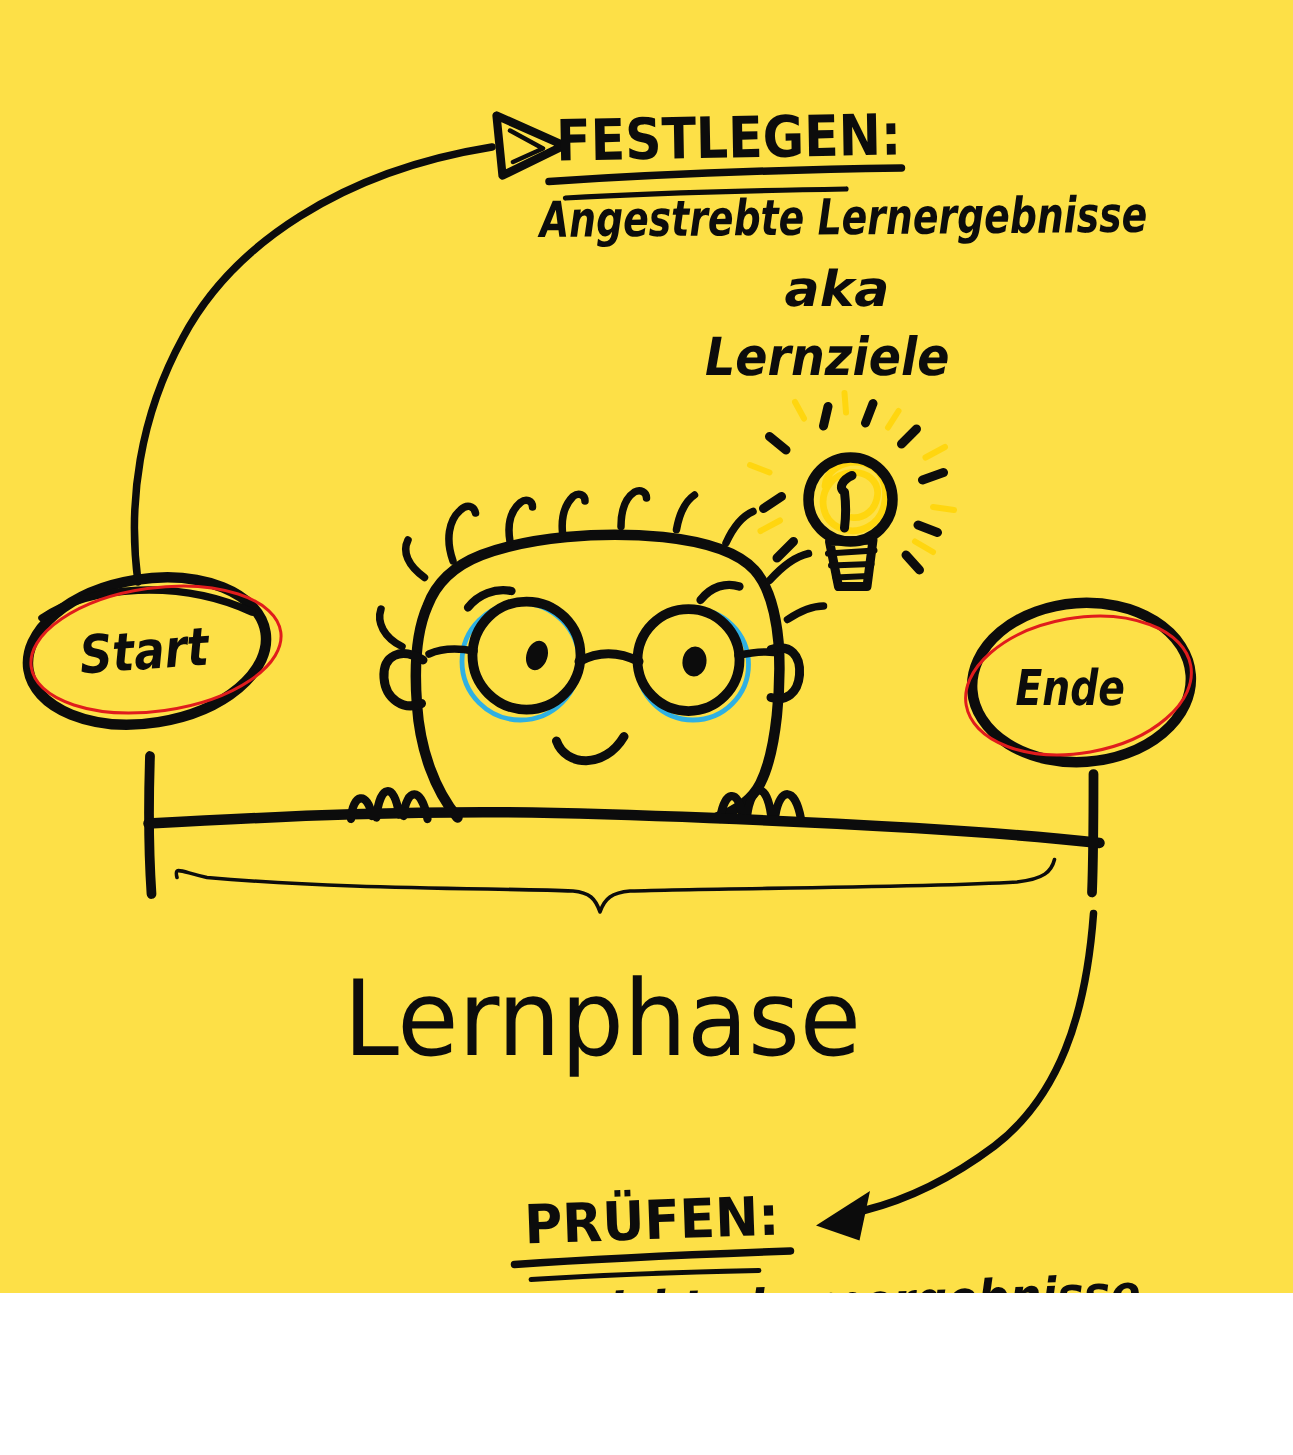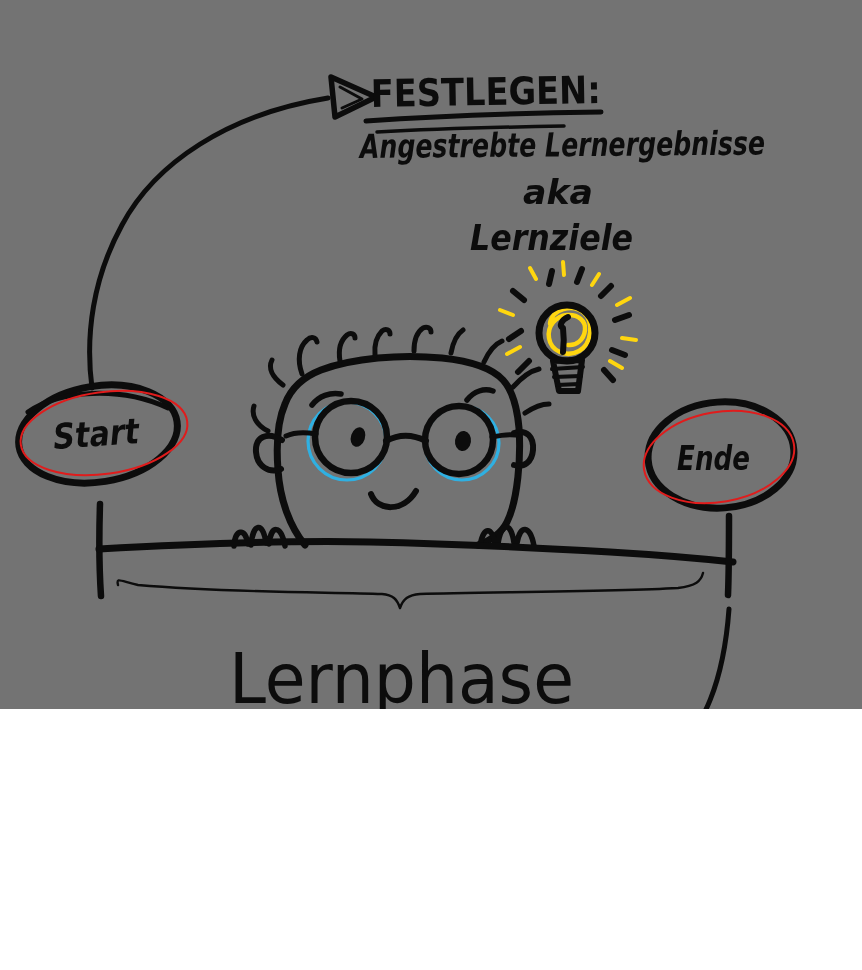--- a/index.html
+++ b/index.html
@@ -1,16 +1,16 @@
 <!DOCTYPE html>
 <html style="--ink: #0c0c0c; --red: #e01c1c; --cyan: #2fb0e2; --yellow: #ffd60f;"><head>
 <meta charset="utf-8">
 <style>
   html,body{margin:0;padding:0;background:#ffffff;}
-  .canvas{position:relative;width:862px;height:709px;background:#737373;overflow:hidden;}
+  .canvas{position:relative;width:862px;height:862px;background:#fde047;overflow:hidden;}
   svg{display:block;}
   .ink-s{stroke:var(--ink);fill:none;stroke-linecap:round;stroke-linejoin:round;}
   .ink-f{fill:var(--ink);stroke:none;}
   .red-s{stroke:var(--red);fill:none;stroke-linecap:round;}
   .cyan-s{stroke:var(--cyan);fill:none;stroke-linecap:round;}
   .yel-s{stroke:var(--yellow);fill:none;stroke-linecap:round;}
   text{font-family:"DejaVu Sans", sans-serif;fill:var(--ink);}
   .hand-caps{font-weight:bold;}
   .hand{font-weight:bold;font-style:italic;}
   .hand-thin{font-weight:normal;font-style:normal;}

